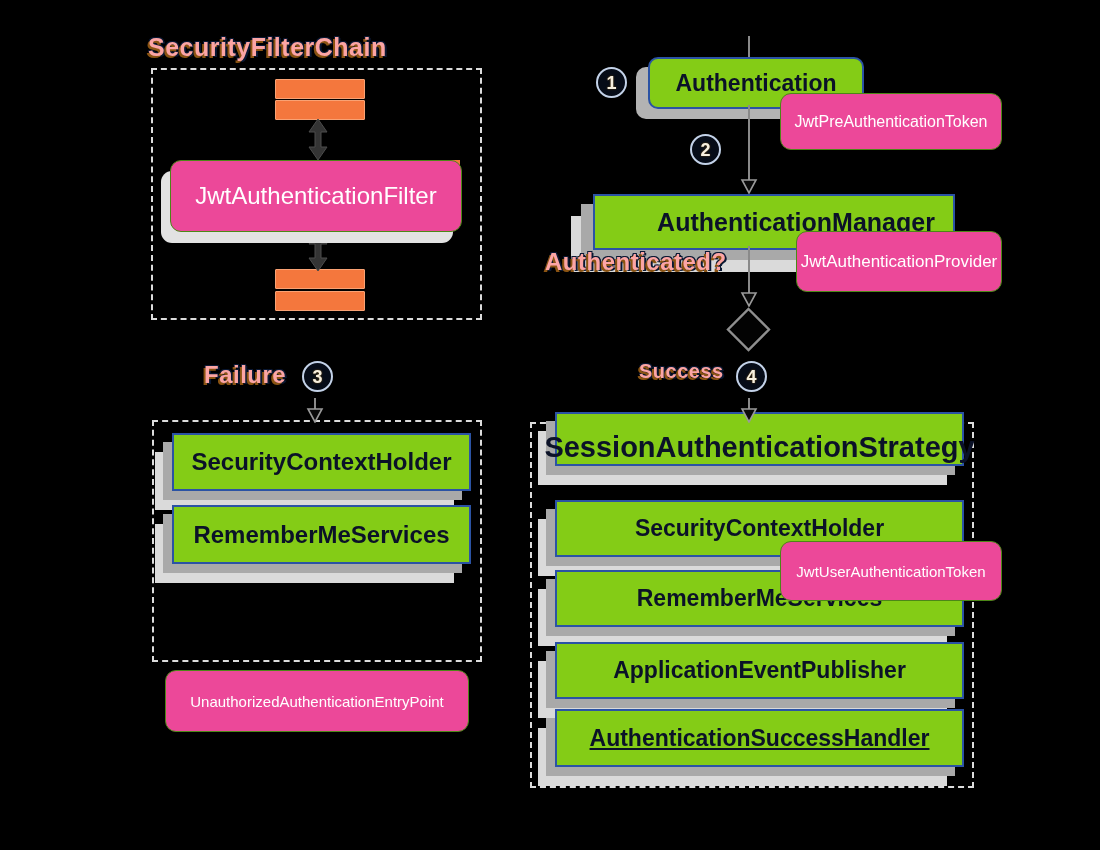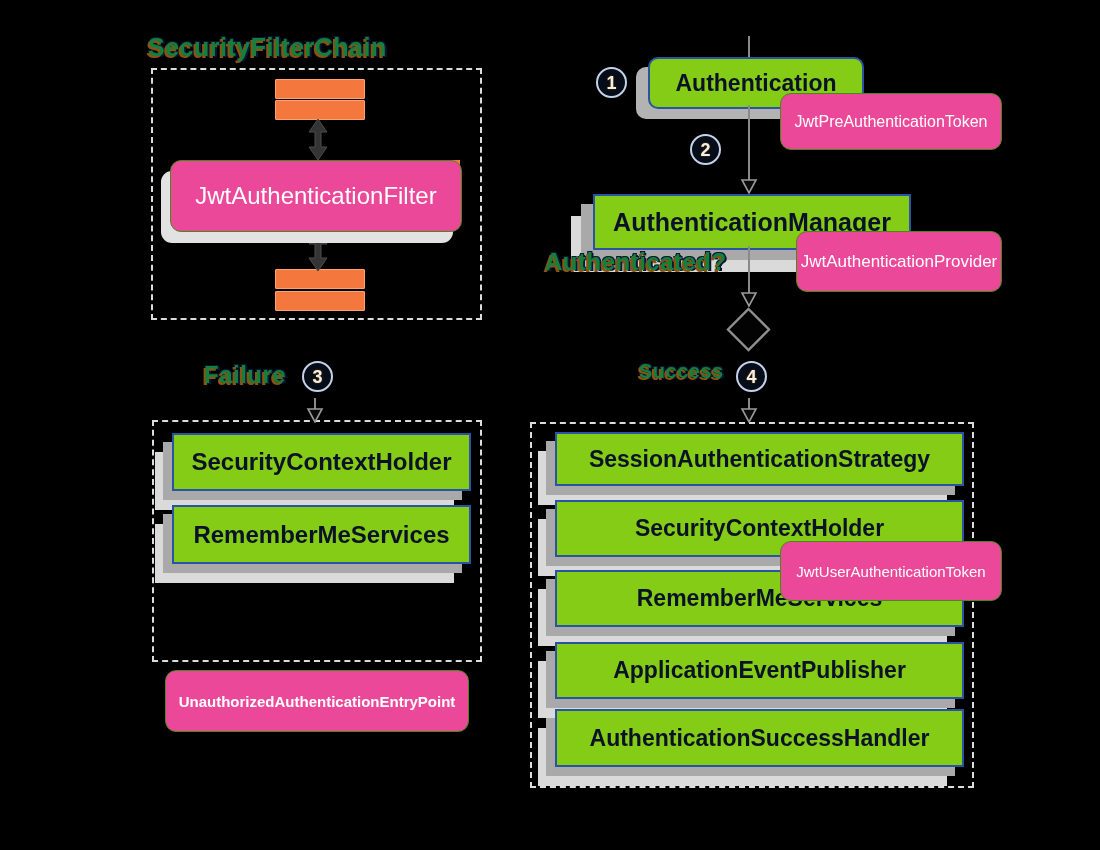--- a/index.html
+++ b/index.html
@@ -5,21 +5,21 @@
   html,body{margin:0;padding:0;background:#000;}
   #stage{
     position:relative;width:1100px;height:850px;background:#000;overflow:hidden;
     font-family:"Liberation Sans","DejaVu Sans",sans-serif;
   }
   .abs{position:absolute;}
   
   .dashed{position:absolute;border:2px dashed #dcdcdc;background:transparent;z-index:1;}
   
   .hdg{
-    position:absolute;font-weight:bold;color:#15803d;letter-spacing:0.5px;
+    position:absolute;font-weight:bold;color:#fca5a5;letter-spacing:0.5px;
     text-shadow:-2px 2px 0 #8a5312, 1px -1px 0 #0a1833, -1px -1px 0 #0a1833, 2px 1px 0 #0a1833;
     z-index:4;white-space:nowrap;
   }
   
   .badge{
     display:inline-flex;align-items:center;justify-content:center;
     width:27px;height:27px;border-radius:50%;
     border:2px solid #c3d2e8;background:#060c18;color:#f6efdf;
     font-weight:bold;font-size:18px;line-height:1;z-index:4;
     text-shadow:0 0 2px #6d4a10;
@@ -90,21 +90,21 @@
 
   <span class="badge abs" style="left:690px;top:134px;">
     <span>2</span>
   </span>
 
   <svg class="conn" style="left:740px;top:105px;" width="18" height="89" viewBox="0 0 18 89">
     <line x1="9" y1="0" x2="9" y2="75" stroke="#8a8a8a" stroke-width="2"></line>
     <polygon points="2,75 16,75 9,88" fill="#0a0a0a" stroke="#9a9a9a" stroke-width="1.6"></polygon>
   </svg>
 
-  <div class="blue-rect" style="left:593px;top:194px;width:314px;height:52px;font-size:25px;box-shadow:-12px 10px 0 #a9a9a9,-22px 22px 0 #dadada;">
+  <div class="blue-rect" style="left:593px;top:194px;width:314px;height:52px;font-size:25px;box-shadow:-12px 10px 0 #a9a9a9,-22px 22px 0 #dadada;padding-left:44px;">
     <span>AuthenticationManager</span>
   </div>
 
   <div class="green-box" style="left:796px;top:231px;width:204px;height:59px;font-size:17px;">
     <span>JwtAuthenticationProvider</span>
   </div>
 
   <div class="hdg" style="left:545px;top:248px;font-size:24px;">Authenticated?</div>
 
   <svg class="conn" style="left:740px;top:246px;" width="18" height="61" viewBox="0 0 18 61">
@@ -140,43 +140,43 @@
 
   <div class="blue-rect" style="left:172px;top:433px;width:295px;height:54px;font-size:24px;">
     <span>SecurityContextHolder</span>
   </div>
 
   <div class="blue-rect" style="left:172px;top:505px;width:295px;height:55px;font-size:24px;">
     <span>RememberMeServices</span>
   </div>
 
 
-  <div class="green-box" style="left:165px;top:670px;width:302px;height:60px;font-size:15px;font-weight:bold;">
+  <div class="green-box" style="left:165px;top:670px;width:302px;height:60px;font-size:15px;">
     <span>UnauthorizedAuthenticationEntryPoint</span>
   </div>
 
   <div class="dashed" style="left:530px;top:422px;width:440px;height:362px;"></div>
 
-  <div class="blue-rect" style="left:555px;top:432px;width:405px;height:50px;font-size:23px;">
+  <div class="blue-rect" style="left:555px;top:412px;width:405px;height:50px;font-size:29px;align-items:flex-end;">
     <span>SessionAuthenticationStrategy</span>
   </div>
 
   <div class="blue-rect" style="left:555px;top:500px;width:405px;height:53px;font-size:23px;">
     <span>SecurityContextHolder</span>
   </div>
 
   <div class="blue-rect" style="left:555px;top:570px;width:405px;height:53px;font-size:23px;">
     <span>RememberMeServices</span>
   </div>
 
   <div class="green-box" style="left:780px;top:541px;width:220px;height:58px;font-size:15px;">
     <span>JwtUserAuthenticationToken</span>
   </div>
 
   <div class="blue-rect" style="left:555px;top:642px;width:405px;height:53px;font-size:23px;">
     <span>ApplicationEventPublisher</span>
   </div>
 
-  <div class="blue-rect" style="left:555px;top:709px;width:405px;height:54px;font-size:23px;">
+  <div class="blue-rect" style="left:555px;top:709px;width:405px;height:54px;font-size:23px;text-decoration:underline;">
     <span>AuthenticationSuccessHandler</span>
   </div>
 
 </div>
 
 </body></html>

